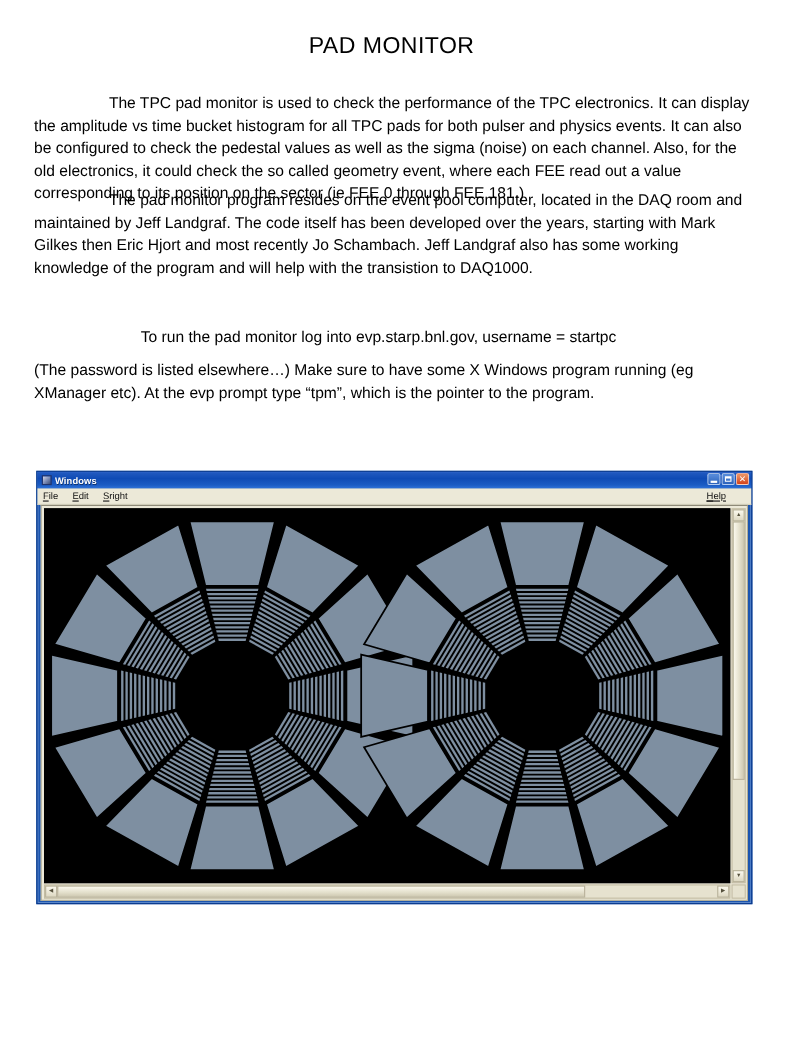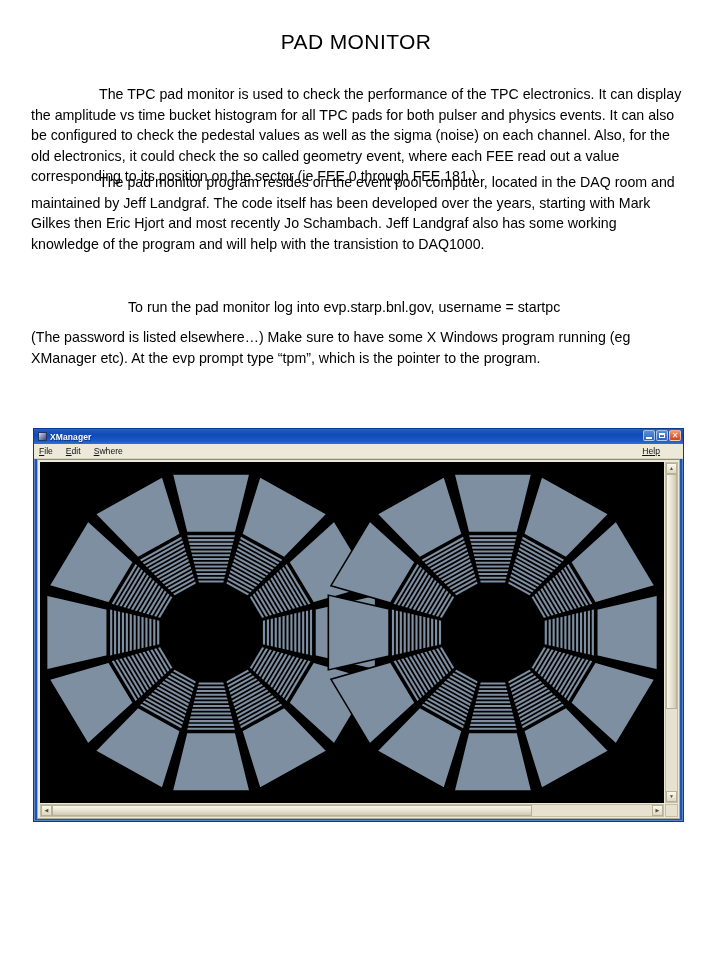--- a/index.html
+++ b/index.html
@@ -275,38 +275,38 @@
 
   <div class="body-text" id="para3">
     <p class="indent-wide">To run the pad monitor log into evp.starp.bnl.gov, username = startpc</p>
   </div>
 
 
   <div class="win">
 
     <div class="win-titlebar">
       <span class="win-icon"></span>
-      <span class="win-title-text">XManager</span>
+      <span class="win-title-text">Windows</span>
       <span class="win-btns">
         <span class="win-btn btn-min">
             <i class="glyph-min"></i>
           </span>
         <span class="win-btn btn-max">
             <i class="glyph-max"></i>
           </span>
         <span class="win-btn btn-close">
             <span class="glyph-close">✕</span>
           </span>
       </span>
     </div>
 
     <div class="win-menubar">
       <span class="menu-item"><span class="acc">F</span><span>ile</span></span>
       <span class="menu-item"><span class="acc">E</span><span>dit</span></span>
-      <span class="menu-item"><span class="acc">S</span><span>where</span></span>
+      <span class="menu-item"><span class="acc">S</span><span>right</span></span>
       <span class="menu-item menu-help"><span class="acc">H</span><span>elp</span></span>
     </div>
 
     <div class="win-client">
 
       <div class="canvas-wrap">
         <svg class="padplane-svg" viewBox="0 0 620 352" preserveAspectRatio="none">
           <rect x="0" y="0" width="620" height="352" fill="#000000"></rect>
           <g id="wheel-west">
               <polygon points="145.65,72.84 194.35,72.84 208.59,12.49 131.41,12.49" fill="#7e8fa1" stroke="#000000" stroke-width="1.6"></polygon>

